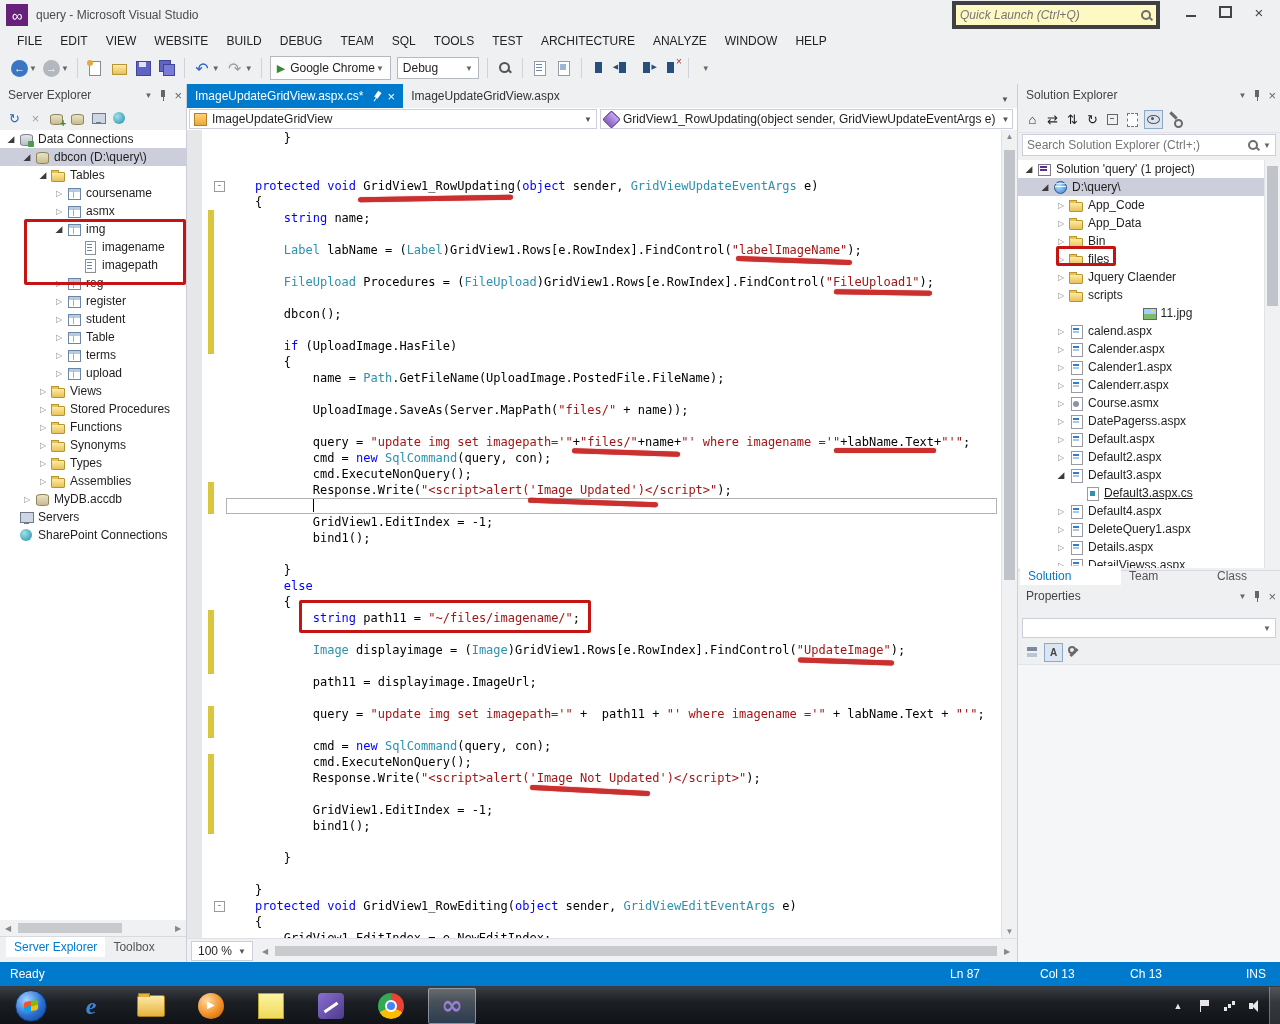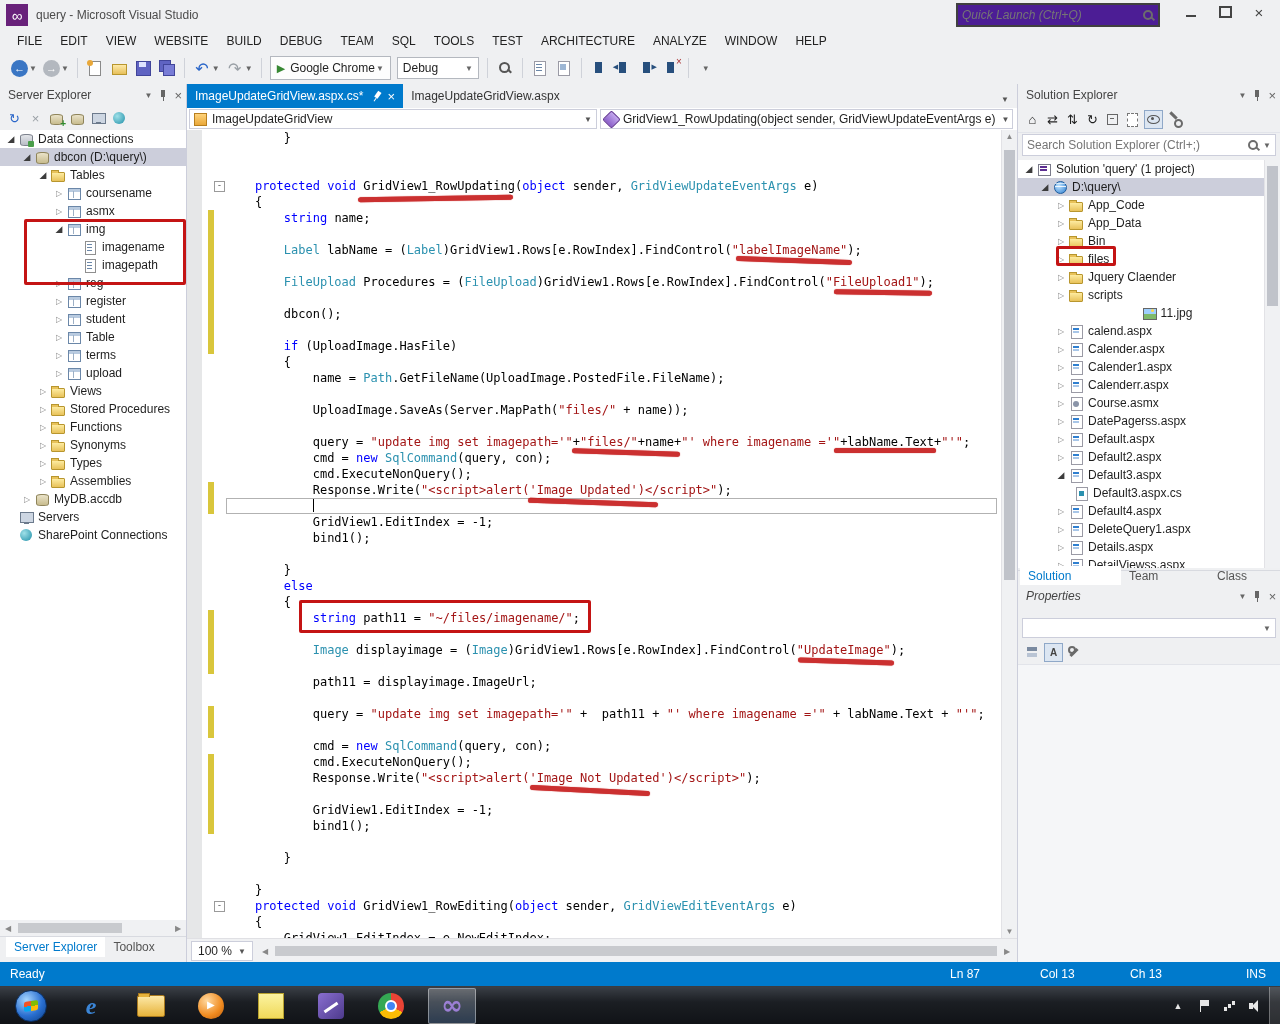--- a/index.html
+++ b/index.html
@@ -2,21 +2,21 @@
 <html><head>
 <meta charset="utf-8">
 <style>
   html,body{margin:0;padding:0;background:#555;}
   #vs{position:relative;width:1280px;height:1024px;background:#eff0f2;overflow:hidden;
       font-family:"Liberation Sans",sans-serif;font-size:12px;color:#1e1e1e;}
   
   #titlebar{position:absolute;top:0;left:0;right:0;height:30px;display:flex;align-items:center;background:#eff0f2;}
   .vslogo{width:22px;height:22px;margin:0 8px 0 6px;background:#68217a;color:#fff;display:flex;align-items:center;justify-content:center;font-size:15px;}
   .title{color:#4b4b4b;}
-  .ql{margin-left:auto;width:200px;height:20px;border:2px solid #404040;background:#4c1d95;display:flex;align-items:center;}
+  .ql{margin-left:auto;width:200px;height:20px;border:4px solid #404040;background:#fef9c3;display:flex;align-items:center;}
   .ql input{flex:1;border:none;outline:none;font:italic 12px "Liberation Sans",sans-serif;color:#8a8a8a;padding:0 4px;background:transparent;}
   .mag{position:relative;width:14px;height:14px;margin-right:3px;}
   .mag::before{content:"";position:absolute;left:2px;top:2px;width:6px;height:6px;border:2px solid #6d6d6d;border-radius:50%;}
   .mag::after{content:"";position:absolute;left:10px;top:10px;width:4px;height:2px;background:#6d6d6d;transform:rotate(45deg);}
   .winbtns{display:flex;margin:0 4px 0 14px;align-self:flex-start;}
   .wb{width:34px;height:24px;display:flex;align-items:center;justify-content:center;color:#444;font-size:15px;}
   .minbar{width:10px;height:2px;background:#444;margin-top:8px;}
   .maxbox{width:9px;height:8px;border:2px solid #444;}
   
   #menubar{position:absolute;top:30px;left:0;right:0;height:22px;display:flex;align-items:center;padding-left:8px;}
@@ -151,21 +151,21 @@
   .shape-props::before{content:"";position:absolute;left:3px;top:3px;width:9px;height:3px;background:#6a6a6a;transform:rotate(45deg);}
   .shape-props::after{content:"";position:absolute;left:8px;top:8px;width:5px;height:5px;border:2px solid #6a6a6a;border-radius:50%;}
   #sol-search{position:absolute;top:50px;left:4px;right:4px;height:20px;background:#fff;border:1px solid #cccedb;display:flex;align-items:center;}
   #sol-search input{flex:1;border:none;outline:none;font:12px "Liberation Sans",sans-serif;color:#8a8a8a;padding:0 4px;background:transparent;}
   .srch-caret{font-size:8px;color:#666;margin-right:4px;}
   #sol-tree{position:absolute;top:76px;left:0;right:15px;height:408px;overflow:hidden;background:#fff;}
   #sol-vscroll{position:absolute;top:76px;right:0;width:15px;height:408px;background:#f0f1f3;border-left:1px solid #e2e2e6;}
   #sol-tree-bg{position:absolute;top:76px;left:0;right:0;height:408px;background:#fff;z-index:0;}
   #sol-tabs{position:absolute;top:486px;left:0;right:0;height:24px;display:flex;align-items:center;padding-left:2px;background:#eff0f2;border-top:1px solid #d8dae0;}
   
-  #props-header{top:501px;font-style:italic;}
+  #props-header{top:501px;}
   #props-combo{position:absolute;top:534px;left:4px;right:4px;height:18px;background:#fff;border:1px solid #cccedb;display:flex;align-items:center;justify-content:flex-end;}
   #props-tools{position:absolute;top:556px;left:0;right:0;height:24px;display:flex;align-items:center;gap:3px;padding-left:6px;background:#eff0f2;}
   #props-body{position:absolute;top:580px;left:0;right:0;bottom:0;background:#f5f6f8;border-top:1px solid #e2e4ea;}
   .shape-cat::before{content:"";position:absolute;left:3px;top:3px;width:10px;height:4px;background:#7a8aa0;}
   .shape-cat::after{content:"";position:absolute;left:3px;top:9px;width:10px;height:4px;background:#b9c4d4;}
   .shape-az{font:bold 10px "Liberation Sans",sans-serif;color:#444;}
   .shape-wrench::before{content:"";position:absolute;left:3px;top:7px;width:10px;height:3px;background:#6a6a6a;transform:rotate(-45deg);}
   .shape-wrench::after{content:"";position:absolute;left:2px;top:2px;width:4px;height:4px;border:2px solid #6a6a6a;border-radius:50%;}
   
   #statusbar{position:absolute;top:962px;left:0;right:0;height:24px;background:#007acc;color:#fff;display:flex;align-items:center;}
@@ -698,21 +698,21 @@
           <div class="tree-row" style="padding-left: 36px;">
             <span class="arrow">▷</span>
             <span class="ic ic-aspx"></span>
             <span class="tree-label">Default2.aspx</span>
           </div>
           <div class="tree-row" style="padding-left: 36px;">
             <span class="arrow exp">◢</span>
             <span class="ic ic-aspx"></span>
             <span class="tree-label">Default3.aspx</span>
           </div>
-          <div class="tree-row" style="padding-left: 41px;">
+          <div class="tree-row" style="padding-left: 52px; text-decoration: underline;">
             <span class="arrow"></span>
             <span class="ic ic-cs"></span>
             <span class="tree-label">Default3.aspx.cs</span>
           </div>
           <div class="tree-row" style="padding-left: 36px;">
             <span class="arrow">▷</span>
             <span class="ic ic-aspx"></span>
             <span class="tree-label">Default4.aspx</span>
           </div>
           <div class="tree-row" style="padding-left: 36px;">

